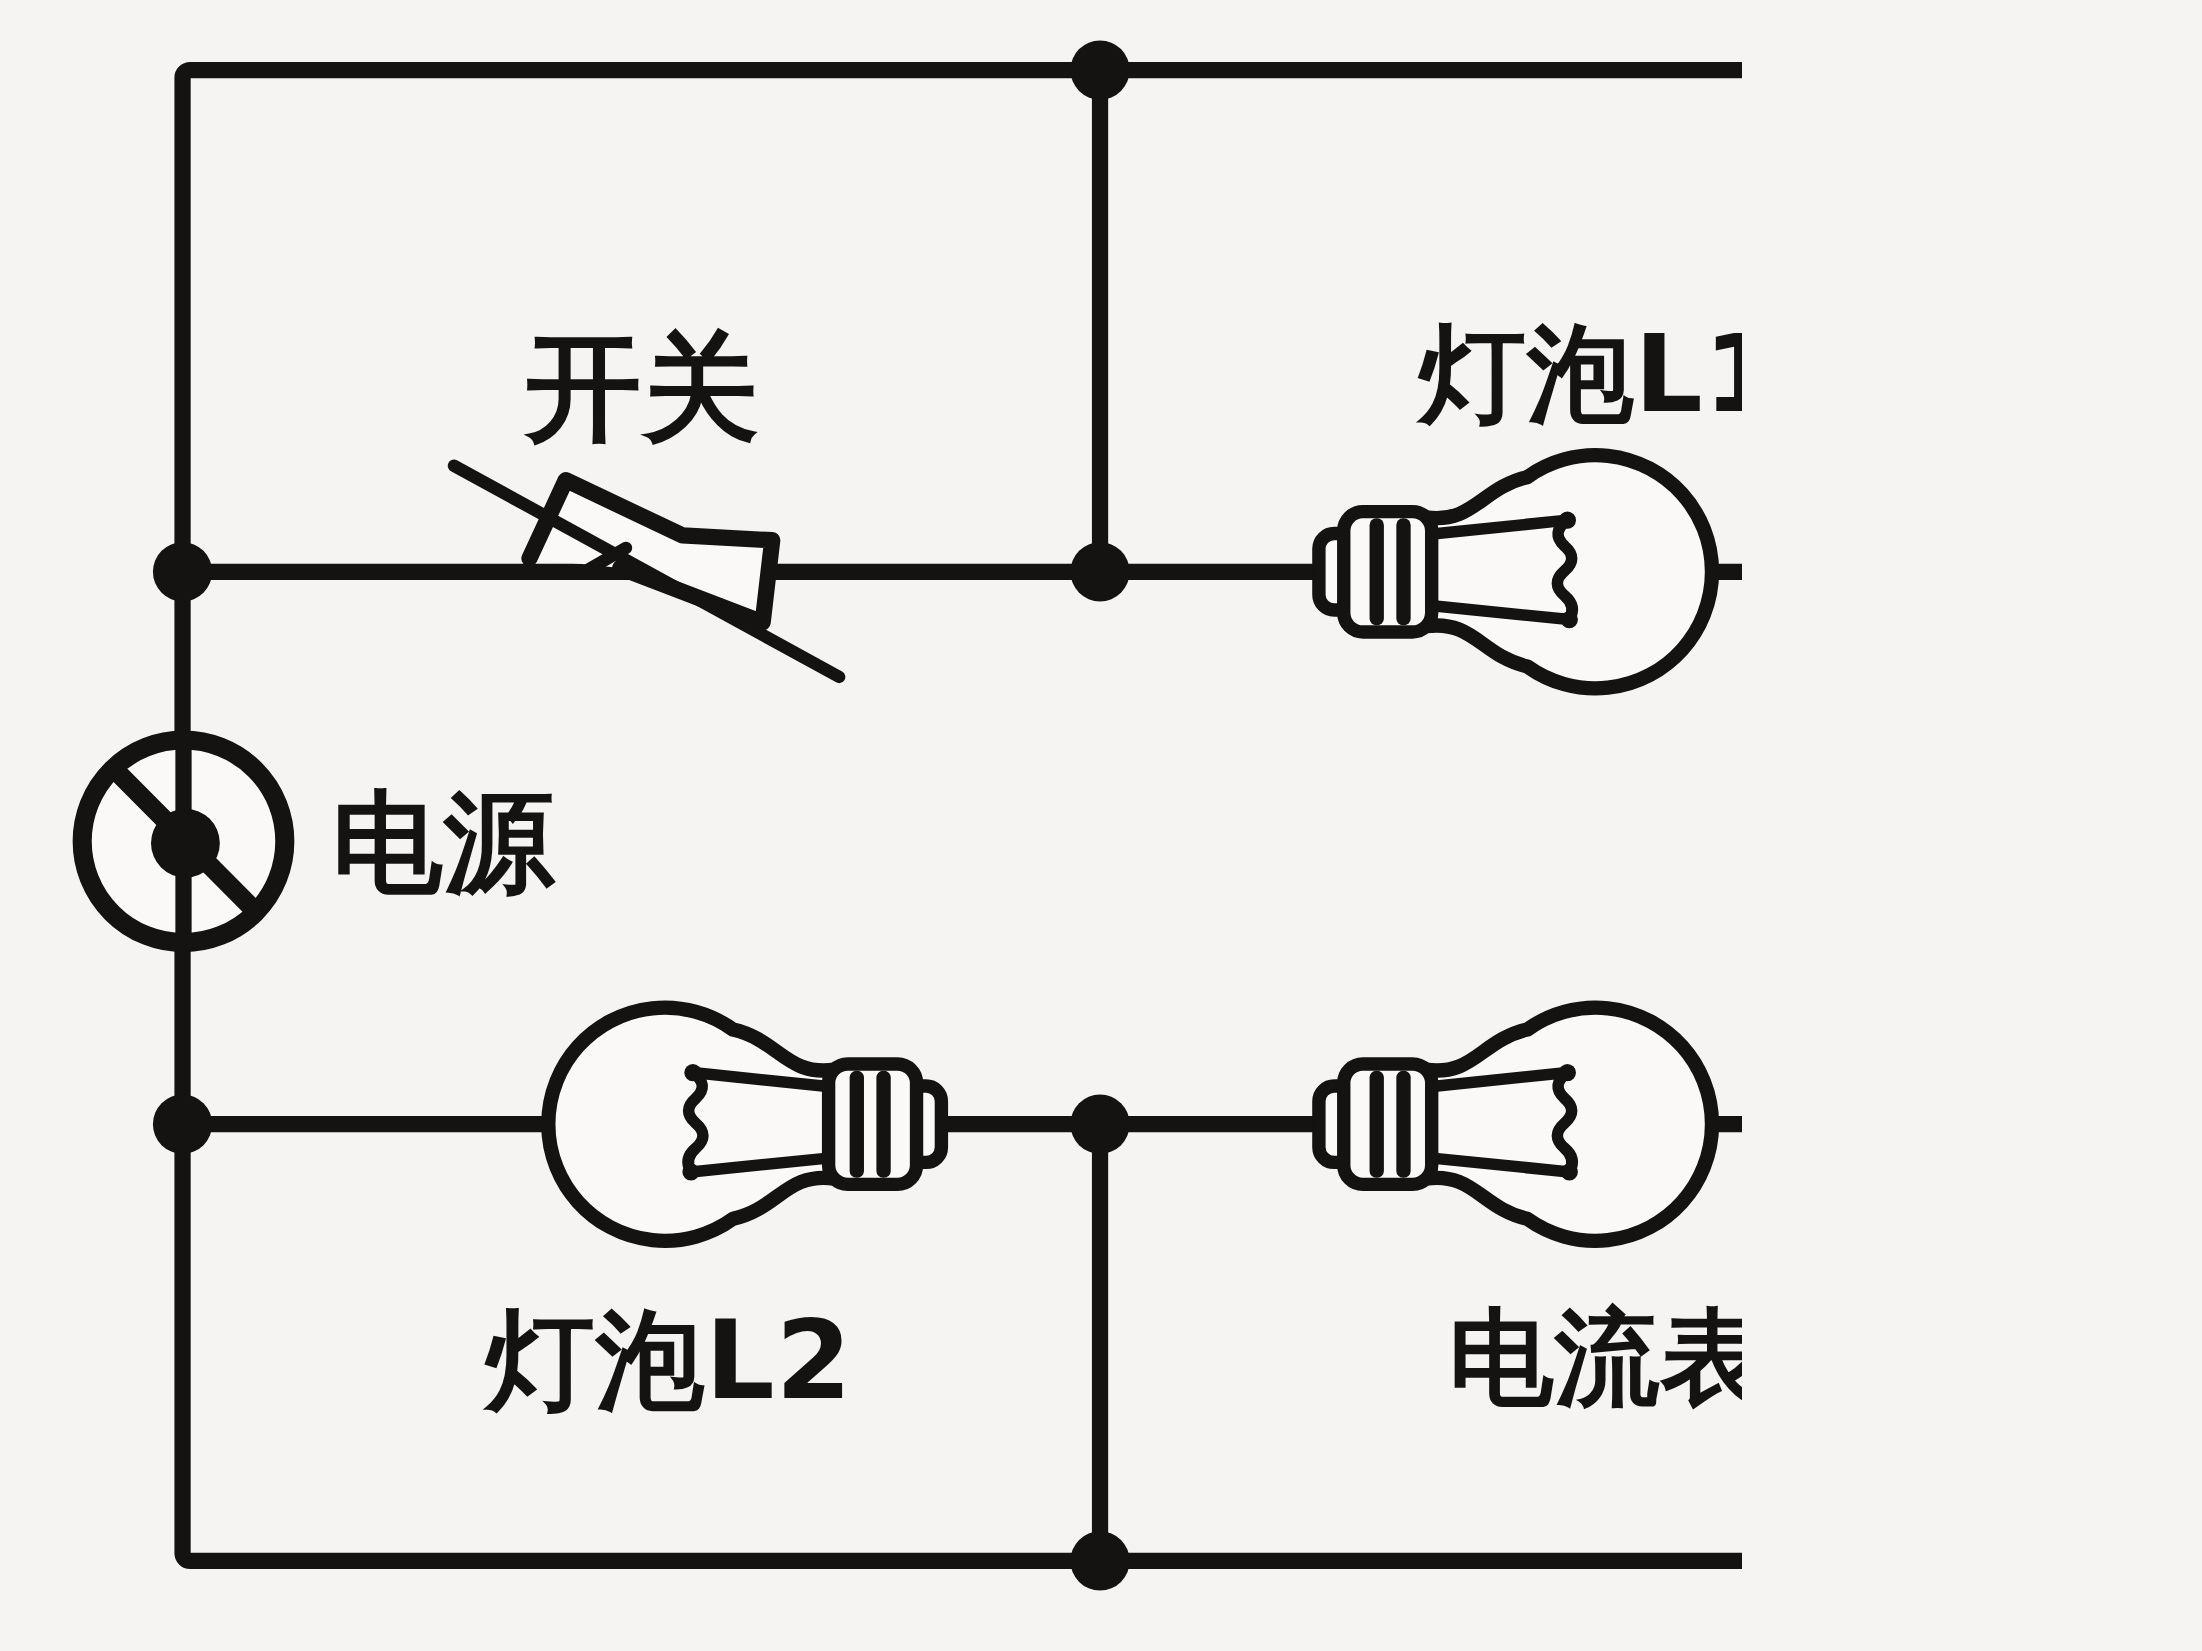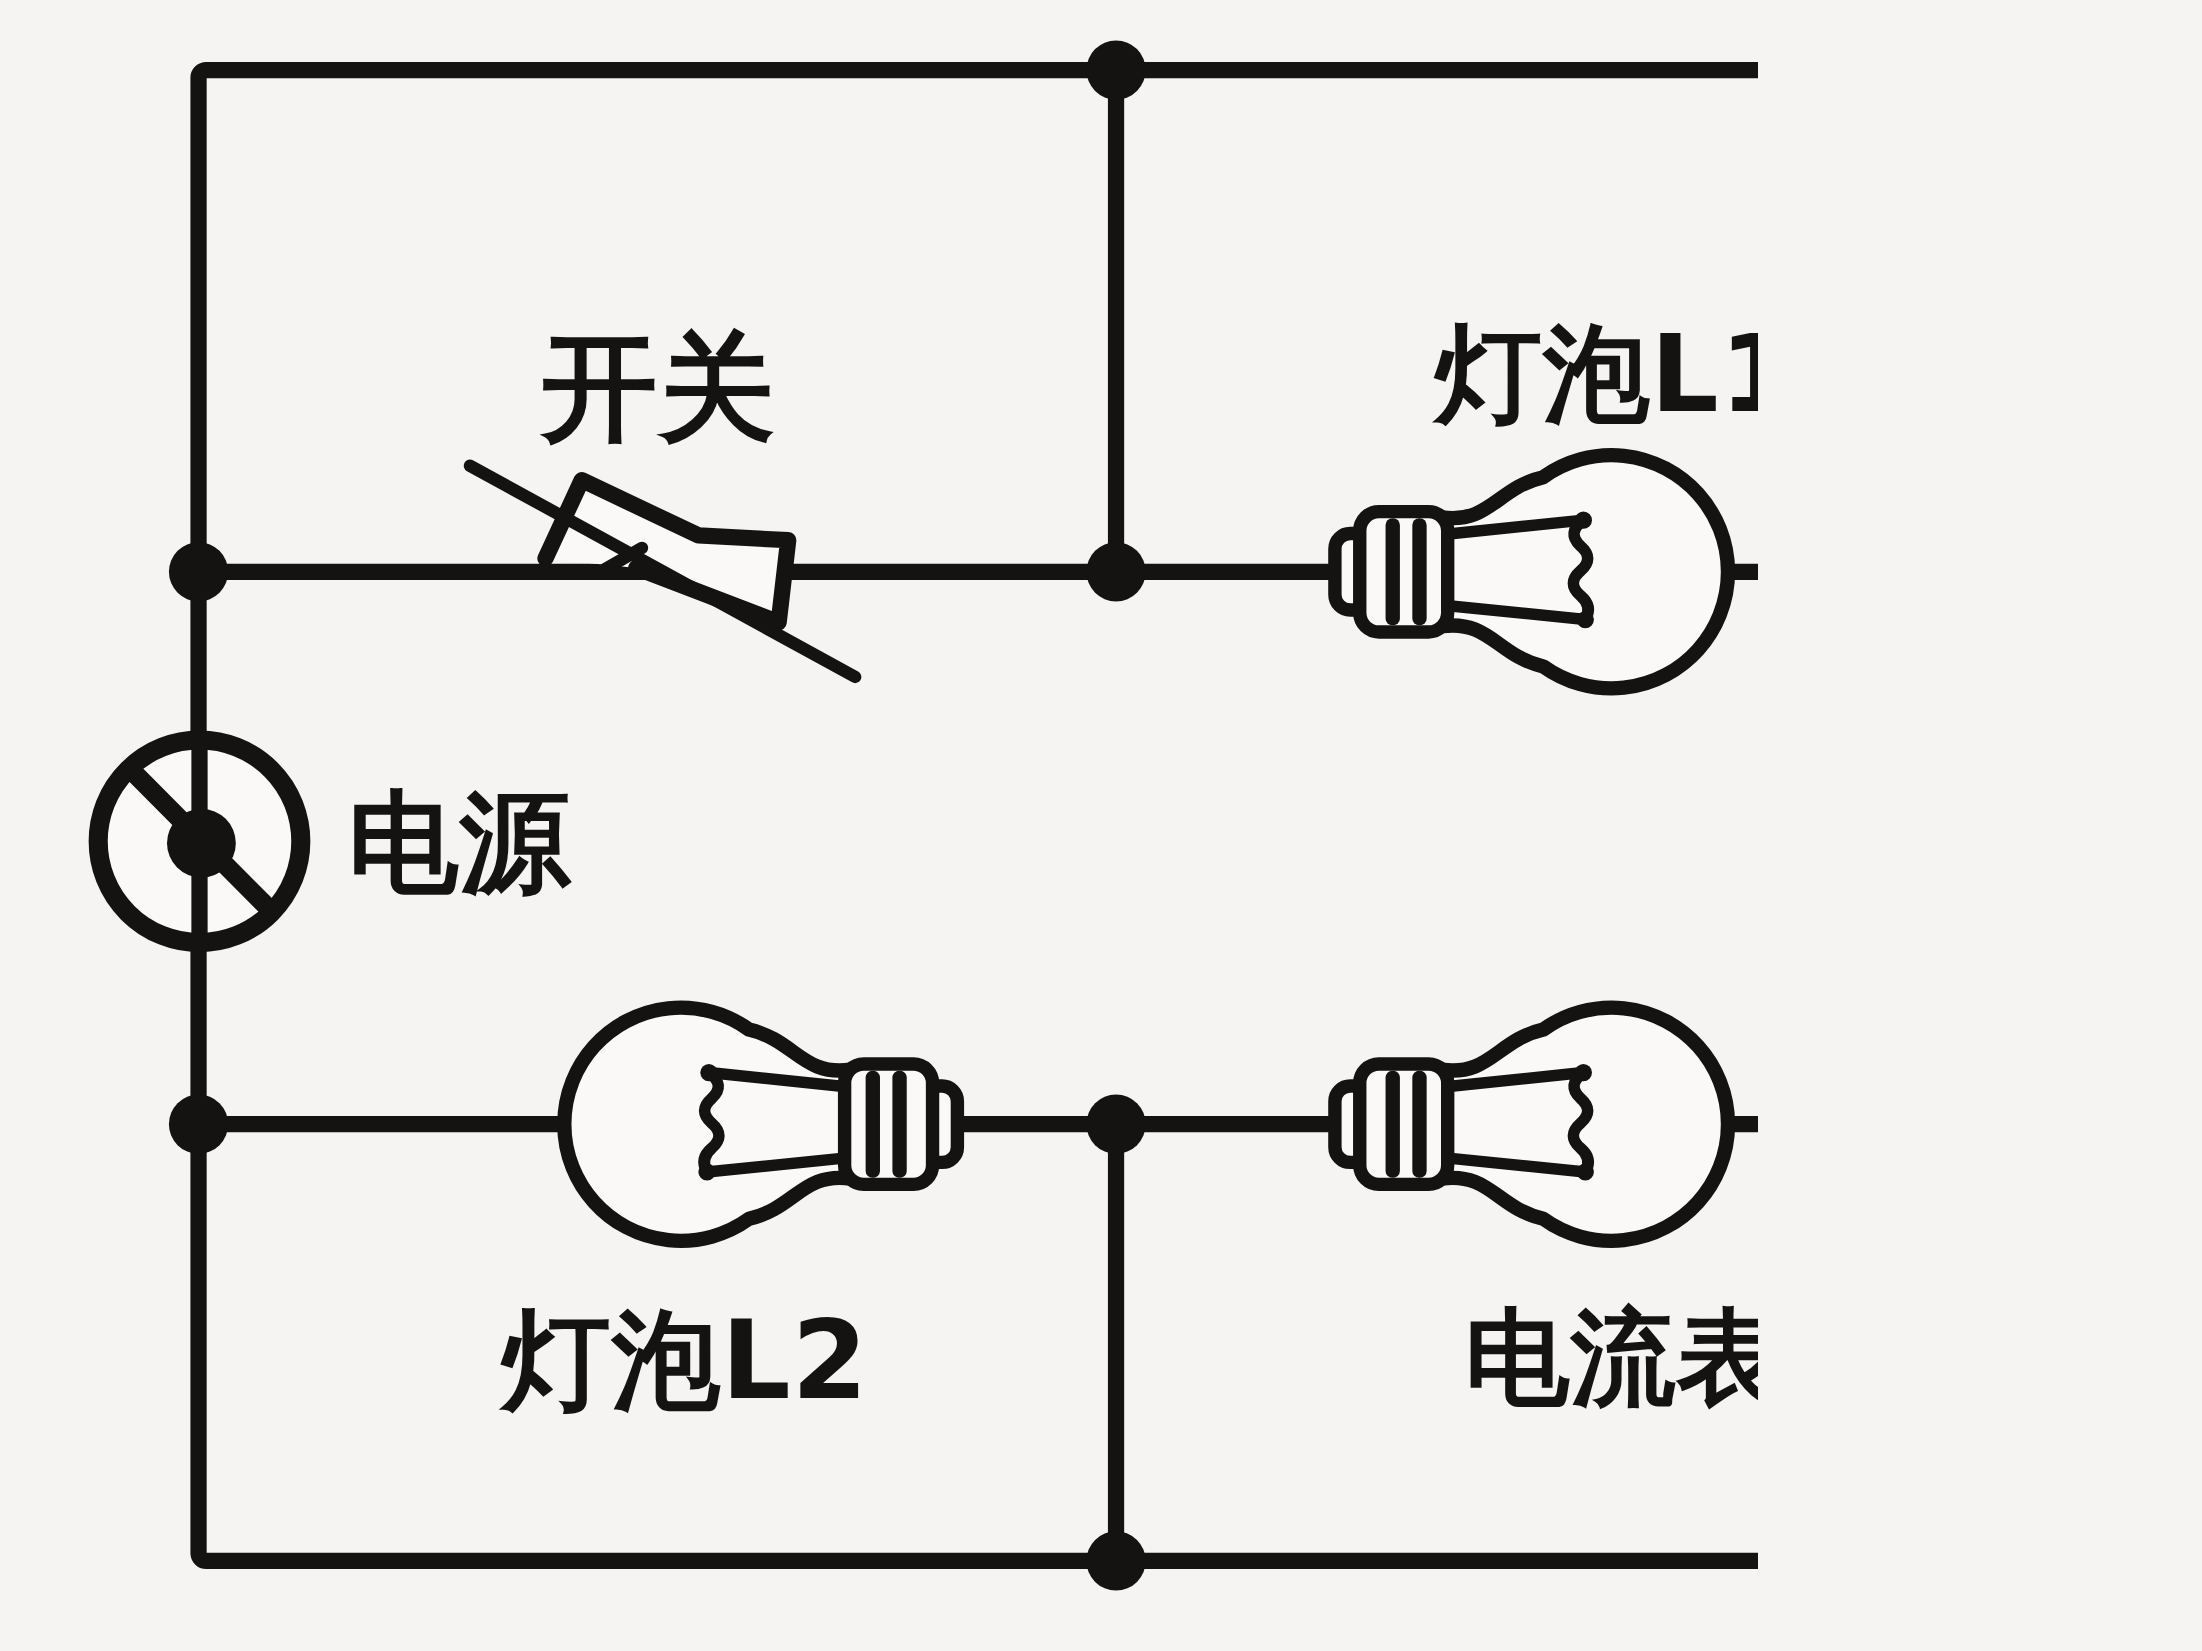--- a/index.html
+++ b/index.html
@@ -5,21 +5,20 @@
   html, body {
     margin: 0;
     padding: 0;
     background: #f6f4f2;
   }
   .stage {
     position: relative;
     width: 1742px;
     height: 1652px;
     overflow: hidden;
-    margin-left: 16px;
   }
   svg {
     display: block;
     width: 2202px;
     height: 1652px;
   }
   .wire {
     fill: none;
     stroke: #141312;
     stroke-width: 17;

